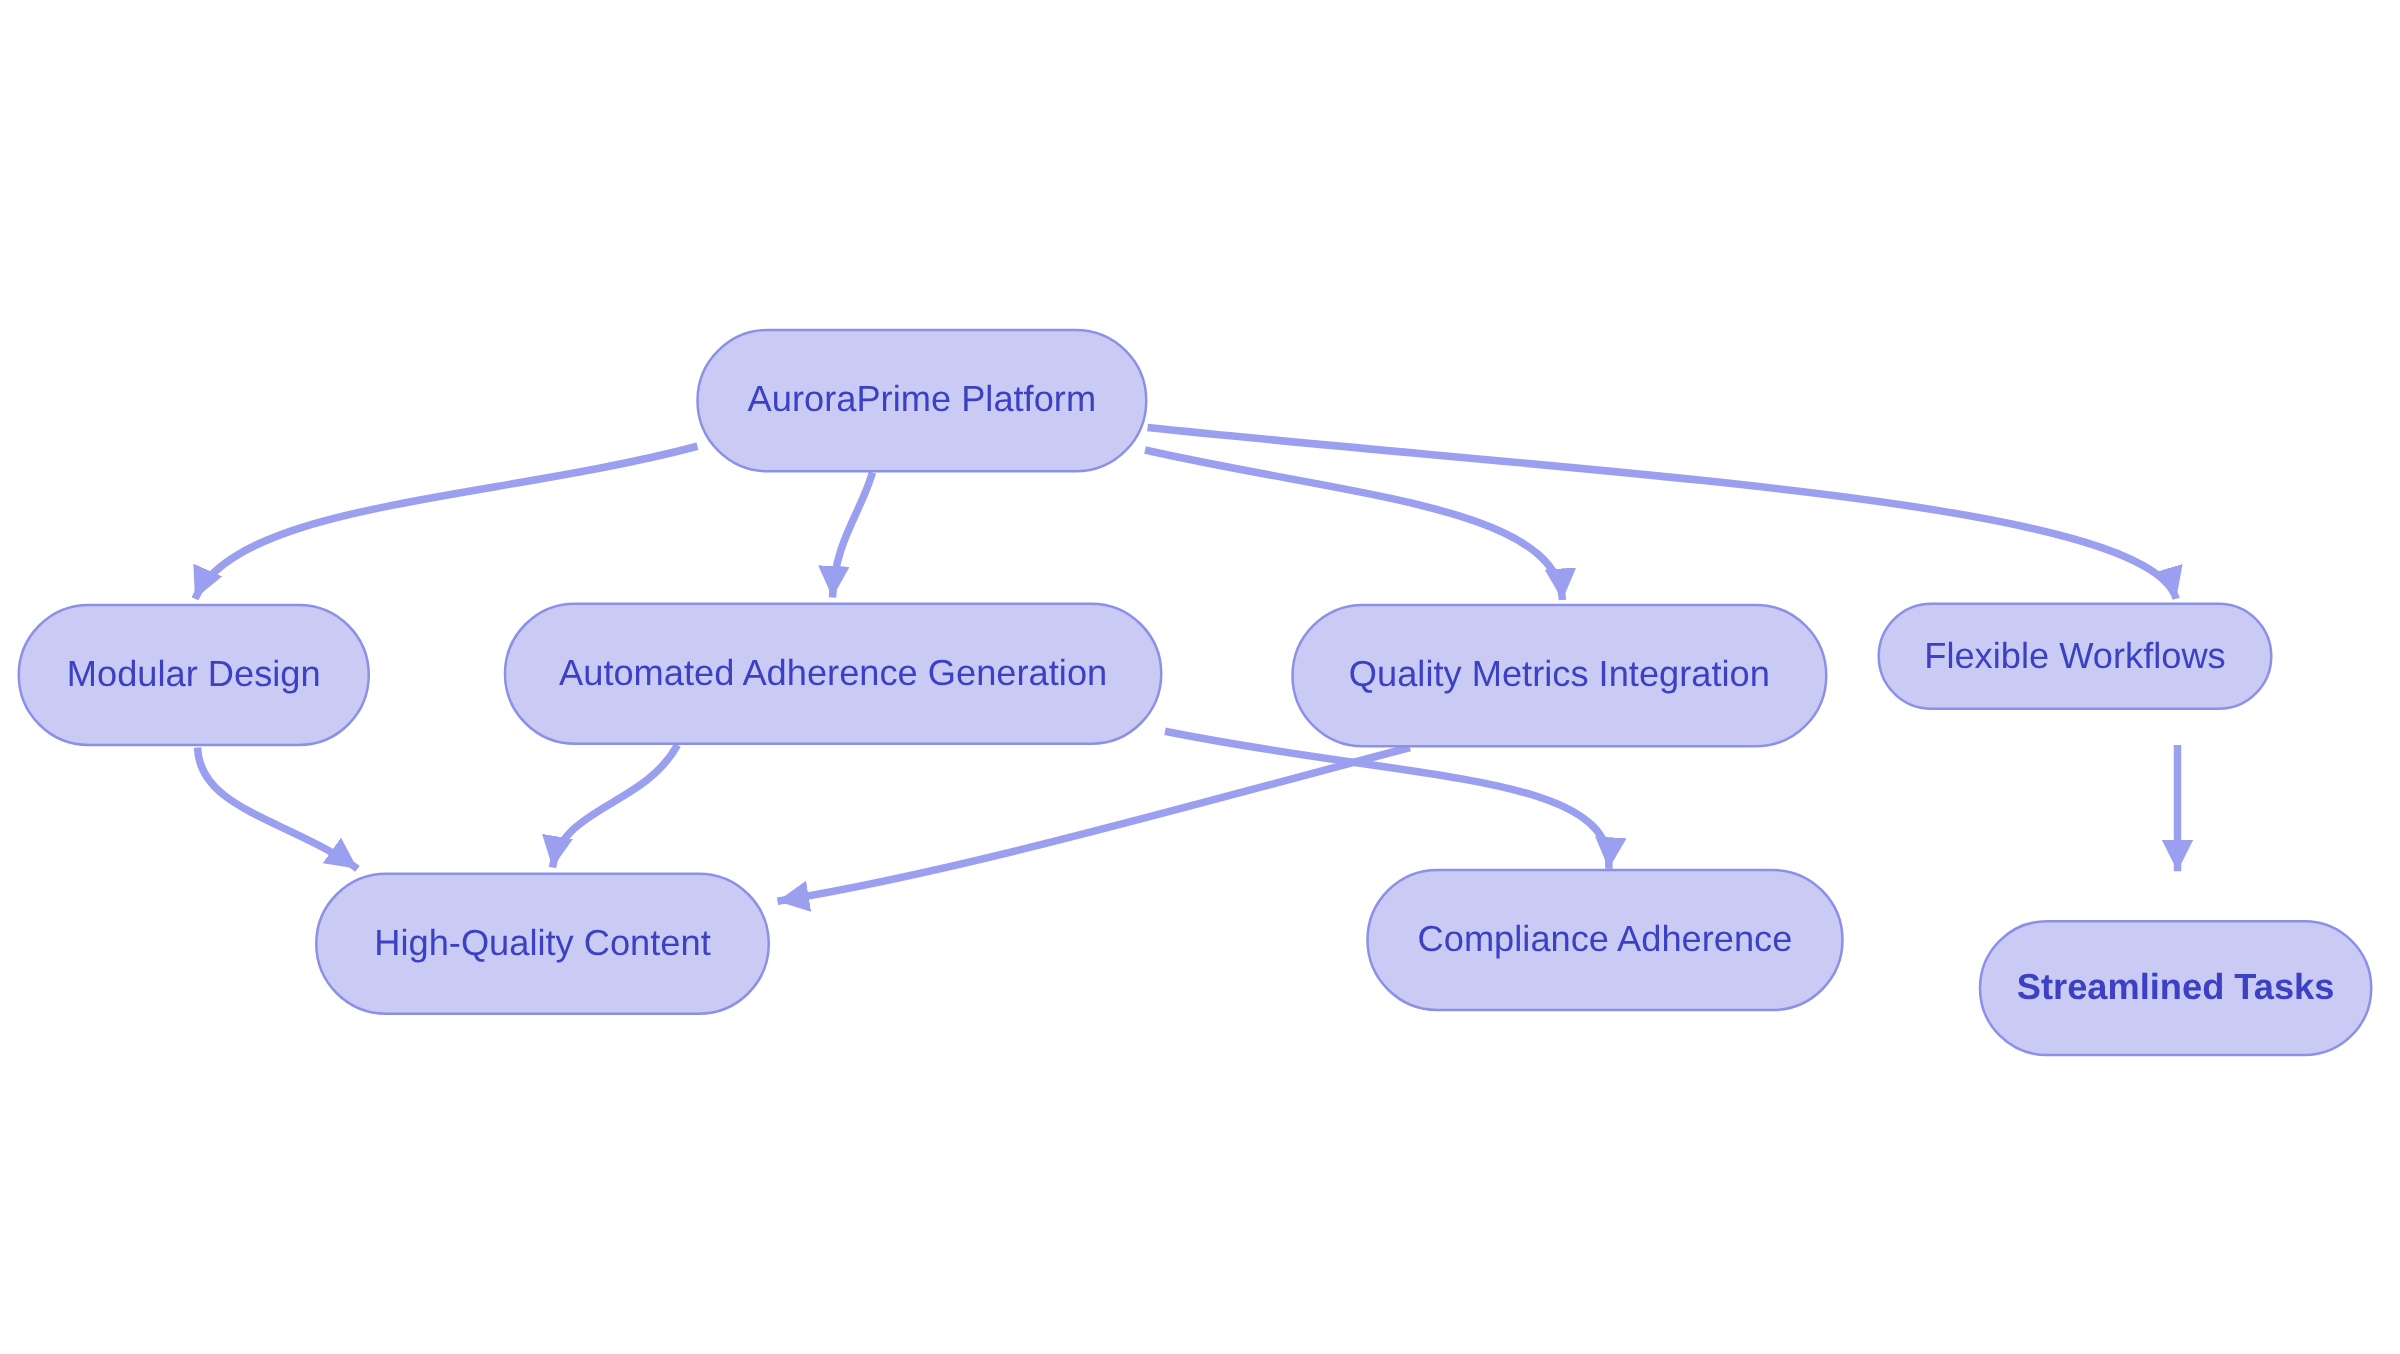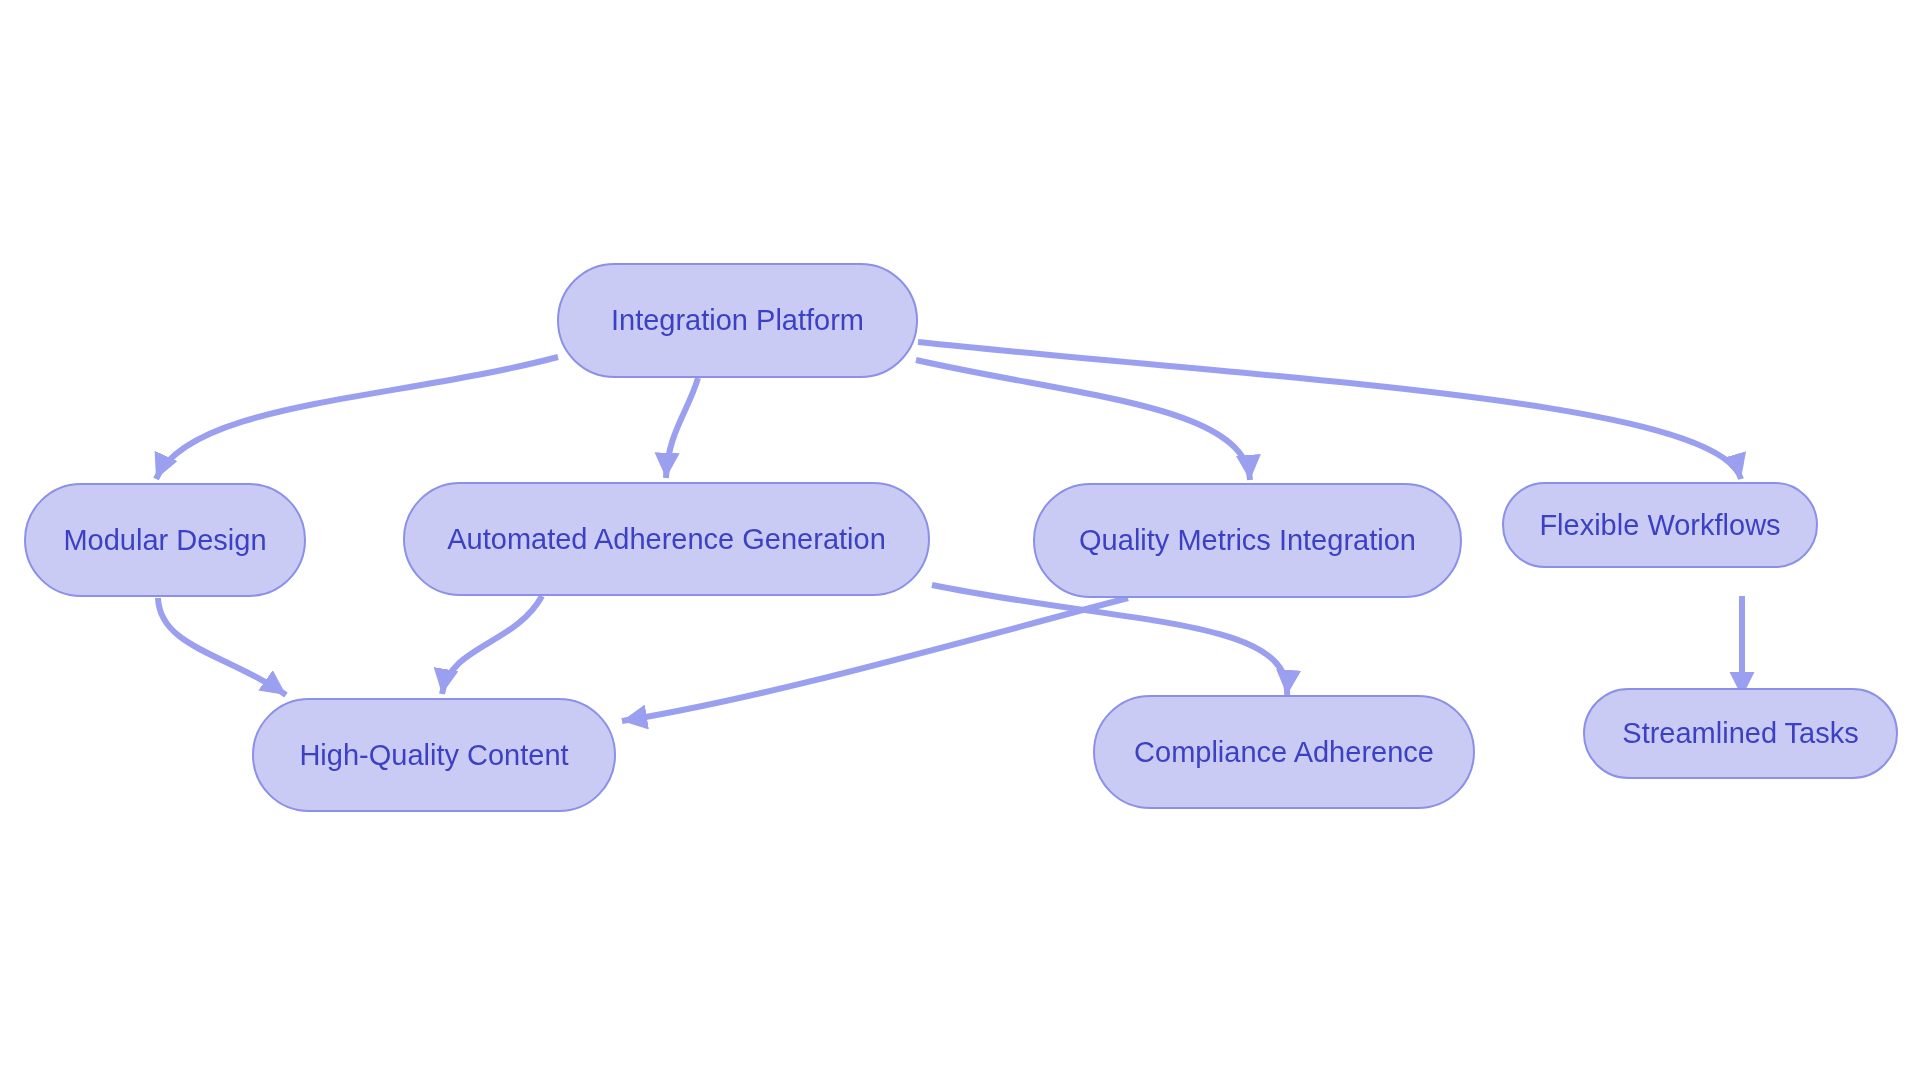--- a/index.html
+++ b/index.html
@@ -65,24 +65,24 @@
     <path class="edge" marker-end="url(#arrow)" d="M 916 360 C 1080 397, 1245 405, 1250 480"></path>
     <path class="edge" marker-end="url(#arrow)" d="M 918 342 C 1280 380, 1718 400, 1741 479"></path>
     <path class="edge" marker-end="url(#arrow)" d="M 158 598 C 160 648, 230 655, 286 695"></path>
     <path class="edge" marker-end="url(#arrow)" d="M 542 596 C 515 645, 450 645, 442 694"></path>
     <path class="edge" marker-end="url(#arrow)" d="M 1128 598 C 960 642, 770 697, 622 721"></path>
     <path class="edge" marker-end="url(#arrow)" d="M 932 585 C 1130 625, 1292 618, 1287 695"></path>
     <path class="edge" marker-end="url(#arrow)" d="M 1742 596 L 1742 697"></path>
   </svg>
 
   <div class="node" style="left:557px; top:263px; width:361px; height:115px;">
-    <span class="node-label">Integration Platform</span>
+    <span class="node-label">AuroraPrime Platform</span>
   </div>
 
-  <div class="node" style="left:24px; top:483px; width:282px; height:114px;">
+  <div class="node" style="left:14px; top:483px; width:282px; height:114px;">
     <span class="node-label">Modular Design</span>
   </div>
 
   <div class="node" style="left:403px; top:482px; width:527px; height:114px;">
     <span class="node-label">Automated Adherence Generation</span>
   </div>
 
   <div class="node" style="left:1033px; top:483px; width:429px; height:115px;">
     <span class="node-label">Quality Metrics Integration</span>
   </div>
@@ -92,17 +92,17 @@
   </div>
 
   <div class="node" style="left:252px; top:698px; width:364px; height:114px;justify-content:center;">
     <span class="node-label">High-Quality Content</span>
   </div>
 
   <div class="node" style="left:1093px; top:695px; width:382px; height:114px;">
     <span class="node-label">Compliance Adherence</span>
   </div>
 
-  <div class="node" style="left:1583px; top:688px; width:315px; height:91px;">
+  <div class="node" style="left:1583px; top:736px; width:315px; height:109px;font-weight:bold;">
     <span class="node-label">Streamlined Tasks</span>
   </div>
 
 </div>
 
 </body></html>

